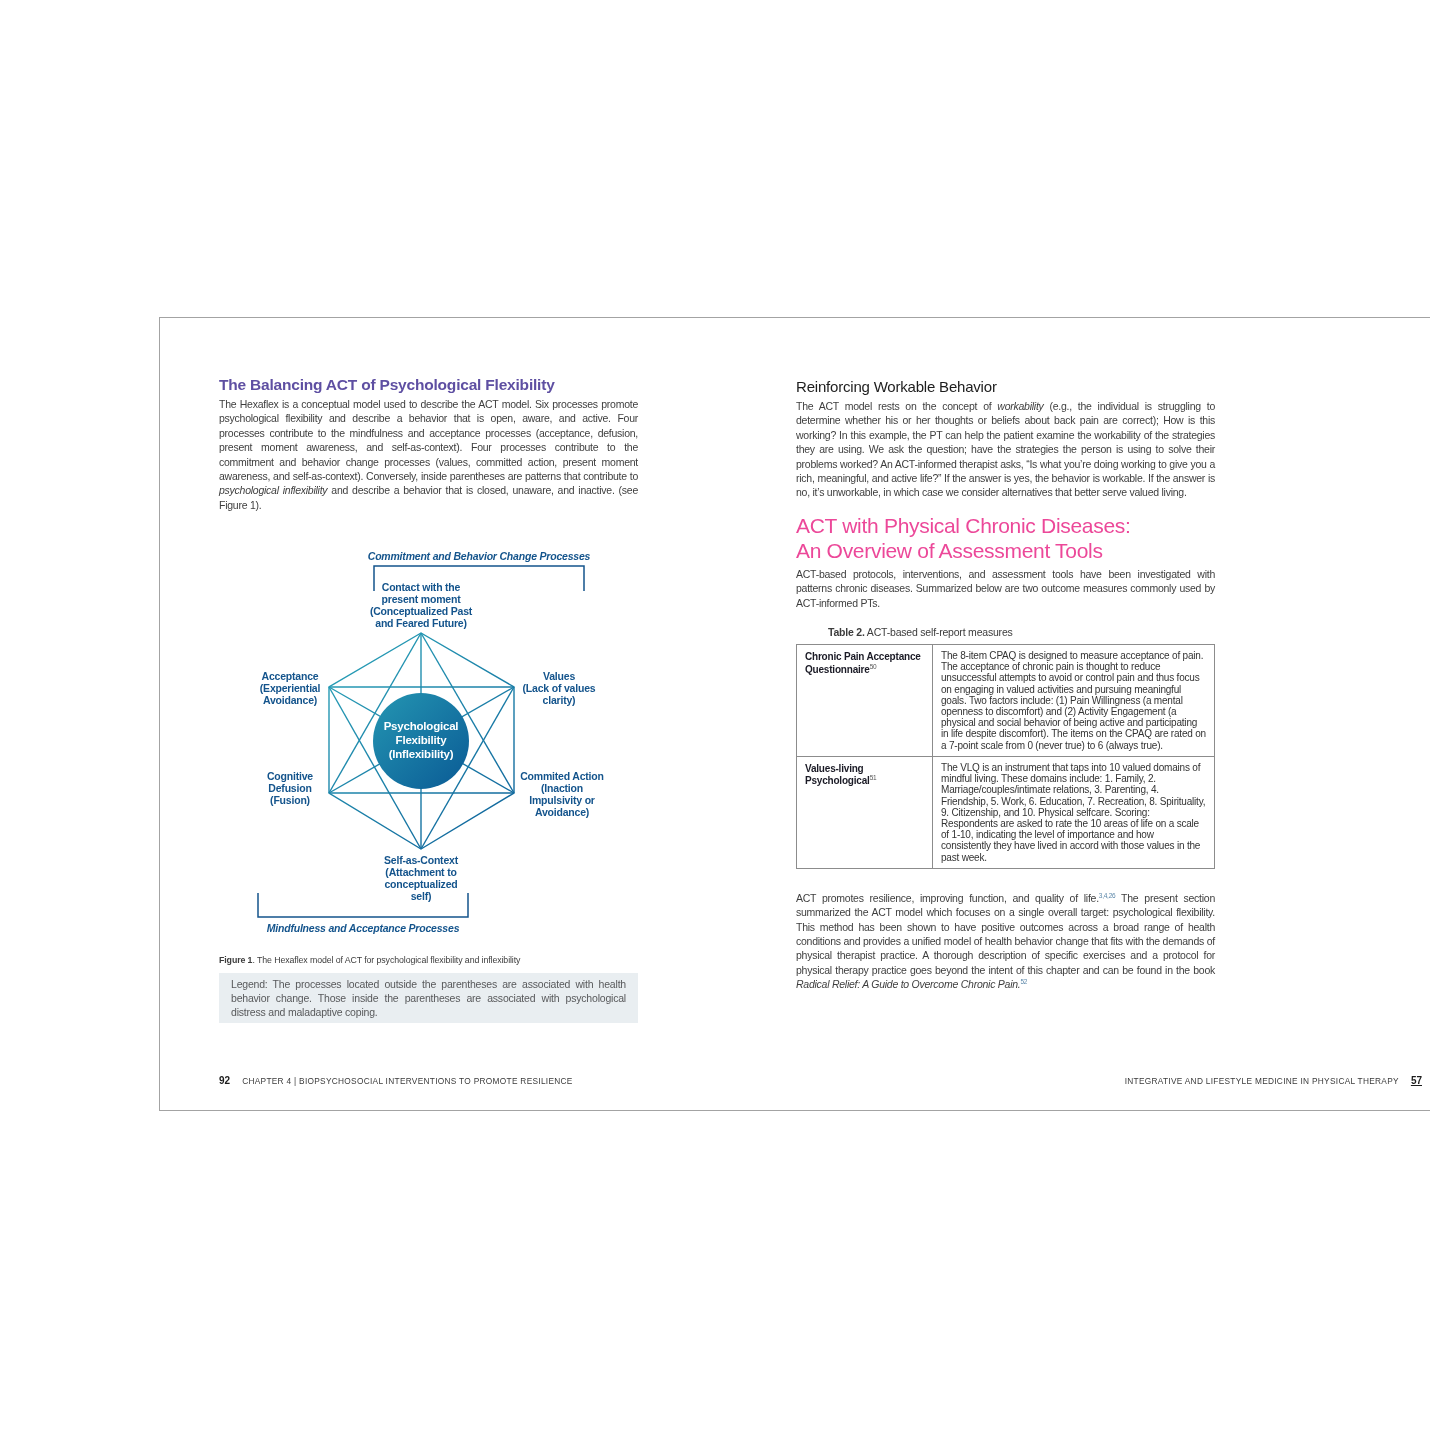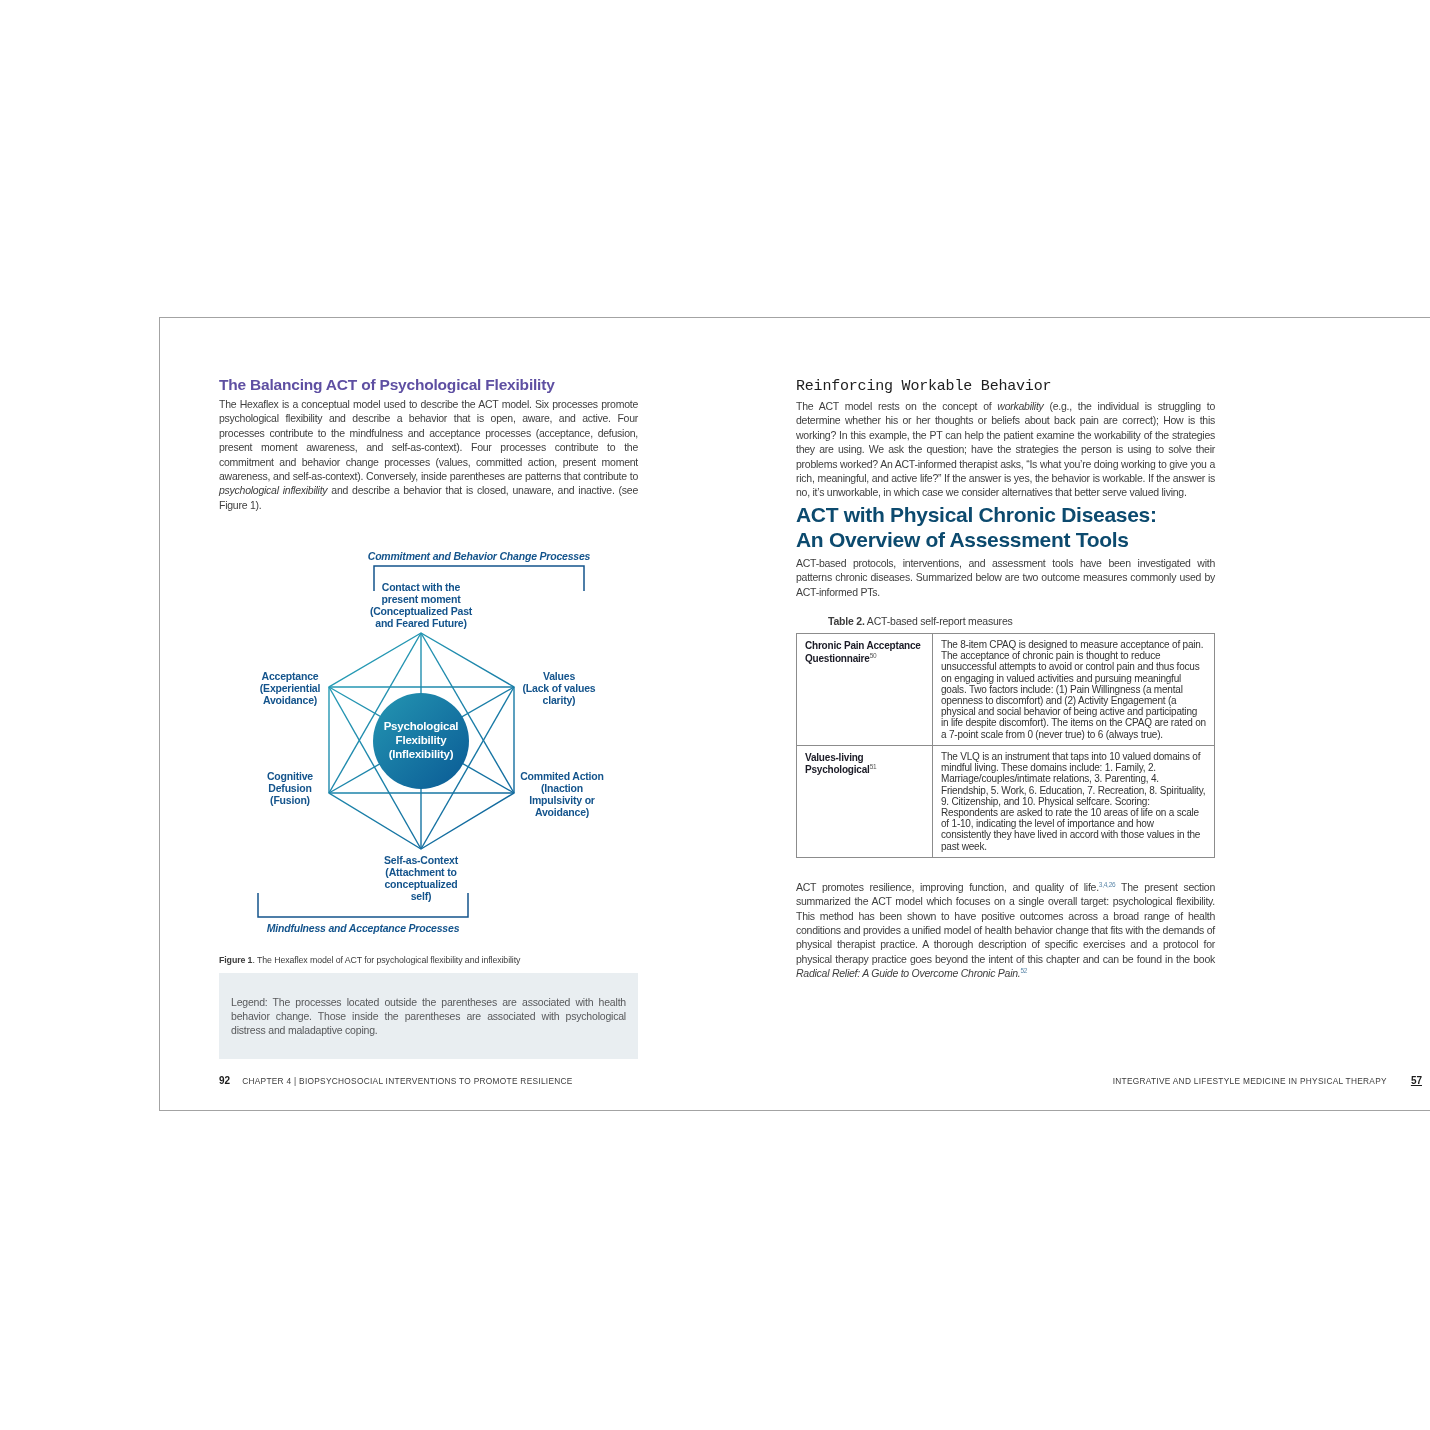--- a/index.html
+++ b/index.html
@@ -13,51 +13,51 @@
     font-size:10.5px; line-height:14.4px; color:#3e3e3e; text-align:justify; letter-spacing:-0.25px; }
   .hexaflex { position:absolute; left:59px; top:231px; width:420px; height:392px; overflow:visible; }
   svg text { font-family:"Liberation Sans", sans-serif; }
   .node-lab { font-size:10.5px; font-weight:bold; fill:#14548c; text-anchor:middle; letter-spacing:-0.2px; }
   .bracket-lab { font-size:10.5px; font-weight:bold; font-style:italic; fill:#14548c; text-anchor:middle; letter-spacing:-0.2px; }
   .circle-lab { font-size:11.5px; font-weight:bold; fill:#ffffff; text-anchor:middle; letter-spacing:-0.2px; }
   .fig-caption { position:absolute; left:59px; top:637px; width:419px;
     font-size:8.8px; color:#3c3c3c; letter-spacing:-0.1px; }
   .fig-caption b { font-weight:bold; }
   .legend-box { position:absolute; left:59px; top:655px; width:419px;
-    background:#e9eef1; padding:22px 12px; font-size:10.5px; line-height:14px;
+    background:#e9eef1; padding:4px 12px; font-size:10.5px; line-height:14px;
     color:#58595b; text-align:justify; letter-spacing:-0.2px; }
 
   
   .col-right { position:absolute; left:636px; top:60px; width:419px; }
-  .sec-title { font-size:15px; font-weight:normal; color:#1d1d1d; letter-spacing:-0.2px;font-family:Liberation Mono, monospace; }
+  .sec-title { font-size:15px; font-weight:normal; color:#1d1d1d; letter-spacing:-0.2px; }
   .body-para { margin-top:4px; font-size:10.5px; line-height:14.4px; color:#3e3e3e;
     text-align:justify; letter-spacing:-0.25px; }
-  .blue-head { margin-top:2px; font-size:21px; line-height:25px; font-weight:bold;
-    color:#0c4a6e; letter-spacing:-0.3px; }
+  .blue-head { margin-top:13px; font-size:21px; line-height:25px; font-weight:normal;
+    color:#ec4899; letter-spacing:-0.3px; }
   .tbl-caption { margin-top:16px; font-size:10.5px; color:#3c3c3c; letter-spacing:-0.2px;margin-left:32px; }
   .tbl-caption b { font-weight:bold; }
   .measures-table { margin-top:6px; width:419px; border-collapse:collapse; }
   .measures-table td { border:1px solid #8c8c8c; vertical-align:top; }
   .td-name { width:136px; padding:6px 8px; font-size:10px; line-height:12.5px;
     font-weight:bold; color:#1b1b26; letter-spacing:-0.2px; }
   .td-desc { padding:5px 8px; font-size:10px; line-height:11.2px; color:#333;
     letter-spacing:-0.2px; }
   sup.tsup { font-size:6.5px; font-weight:normal; color:#555; line-height:0; }
   .closing-para { margin-top:22px; font-size:10.5px; line-height:14.4px; color:#3e3e3e;
     text-align:justify; letter-spacing:-0.25px; }
   .it { font-style:italic; }
   sup.ref { font-size:6.5px; color:#5b87a9; line-height:0; }
 
   
   .footer { position:absolute; top:757px; font-size:8.3px; color:#3a3a3a; letter-spacing:0.3px; }
   .footer .pgnum { font-size:10px; font-weight:bold; color:#1c1c1c; letter-spacing:0; }
   .footer-left { left:59px; }
   .footer-left .pgnum { margin-right:12px; }
   .footer-right { right:59px; text-align:right; }
-  .footer-right .pgnum { margin-left:24px;text-decoration:underline; }
+  .footer-right .pgnum { margin-left:12px;text-decoration:underline; }
 </style>
 </head>
 <body>
 
 <div class="page-spread">
 
   <div class="title-purple">The Balancing ACT of Psychological Flexibility</div>
 
   <div class="intro-para"><span>The Hexaflex is a conceptual model used to describe the ACT model. Six processes promote psychological flexibility and describe a behavior that is open, aware, and active. Four processes contribute to the mindfulness and acceptance processes (acceptance, defusion, present moment awareness, and self-as-context). Four processes contribute to the commitment and behavior change processes (values, committed action, present moment awareness, and self-as-context). Conversely, inside parentheses are patterns that contribute to </span><span class="it">psychological inflexibility</span><span> and describe a behavior that is closed, unaware, and inactive. (see Figure 1).</span></div>
 

